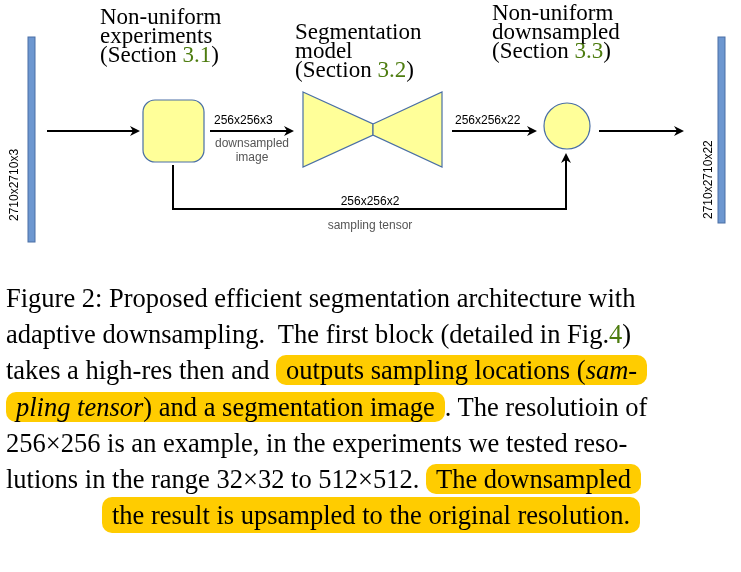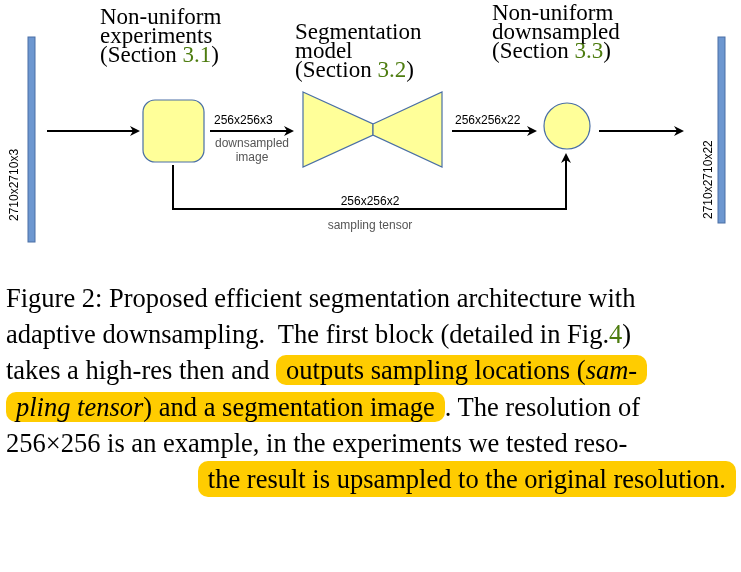--- a/index.html
+++ b/index.html
@@ -3,21 +3,21 @@
 <meta charset="utf-8">
 <style>
   html, body { margin:0; padding:0; background:#ffffff; }
   body { width:741px; height:572px; position:relative; overflow:hidden; font-family:"Liberation Serif", serif; color:#000; }
   #figure { position:absolute; left:0; top:0; width:741px; height:262px; }
   .lbl-serif { position:absolute; font-family:"Liberation Serif", serif; font-size:23px; line-height:19px; text-align:left; color:#000; }
   .red { color:#4d7c0f; }
   svg text { font-family:"Liberation Sans", sans-serif; }
   #caption { position:absolute; left:6px; top:280px; width:730px; font-family:"Liberation Serif", serif; font-size:26.5px; line-height:36.2px; color:#000; }
   .cline { white-space:nowrap; display:flex; justify-content:space-between; height:36.2px; }
-  .cline.last { justify-content:flex-end; }
+  .cline.last { justify-content:center; }
   .cline span.w { white-space:pre; }
   .hl { background:#ffcc00; border-radius:10px; padding:0 10px; }
   .it { font-style:italic; }
 </style>
 </head>
 <body>
 
 <div id="figure">
   <svg width="741" height="262" viewBox="0 0 741 262" xmlns="http://www.w3.org/2000/svg">
     <defs>
@@ -78,21 +78,24 @@
   <div class="cline">
     <span class="w">Figure 2: Proposed efficient segmentation architecture with</span>
   </div>
   <div class="cline">
     <span class="w"><span>adaptive downsampling.  The first block (detailed in Fig.</span><span class="red">4</span><span>)</span></span>
   </div>
   <div class="cline">
     <span class="w"><span>takes a high-res then and </span><span class="hl"><span>outputs sampling locations (</span><span class="it">sam-</span></span></span>
   </div>
   <div class="cline">
-    <span class="w"><span class="hl"><span class="it">pling tensor</span><span>) and a segmentation image</span></span><span>. The resolution of</span></span>
+    <span class="w"><span class="hl"><span class="it">pling tensor</span><span>) and a segmentation image</span></span><span>. The resolutioin of</span></span>
   </div>
   <div class="cline">
     <span class="w">256×256 is an example, in the experiments we tested reso-</span>
+  </div>
+  <div class="cline">
+    <span class="w"><span>lutions in the range 32×32 to 512×512. </span><span class="hl">The downsampled</span></span>
   </div>
   <div class="cline last">
     <span class="w hl">the result is upsampled to the original resolution.</span>
   </div>
 </div>
 
 </body></html>

